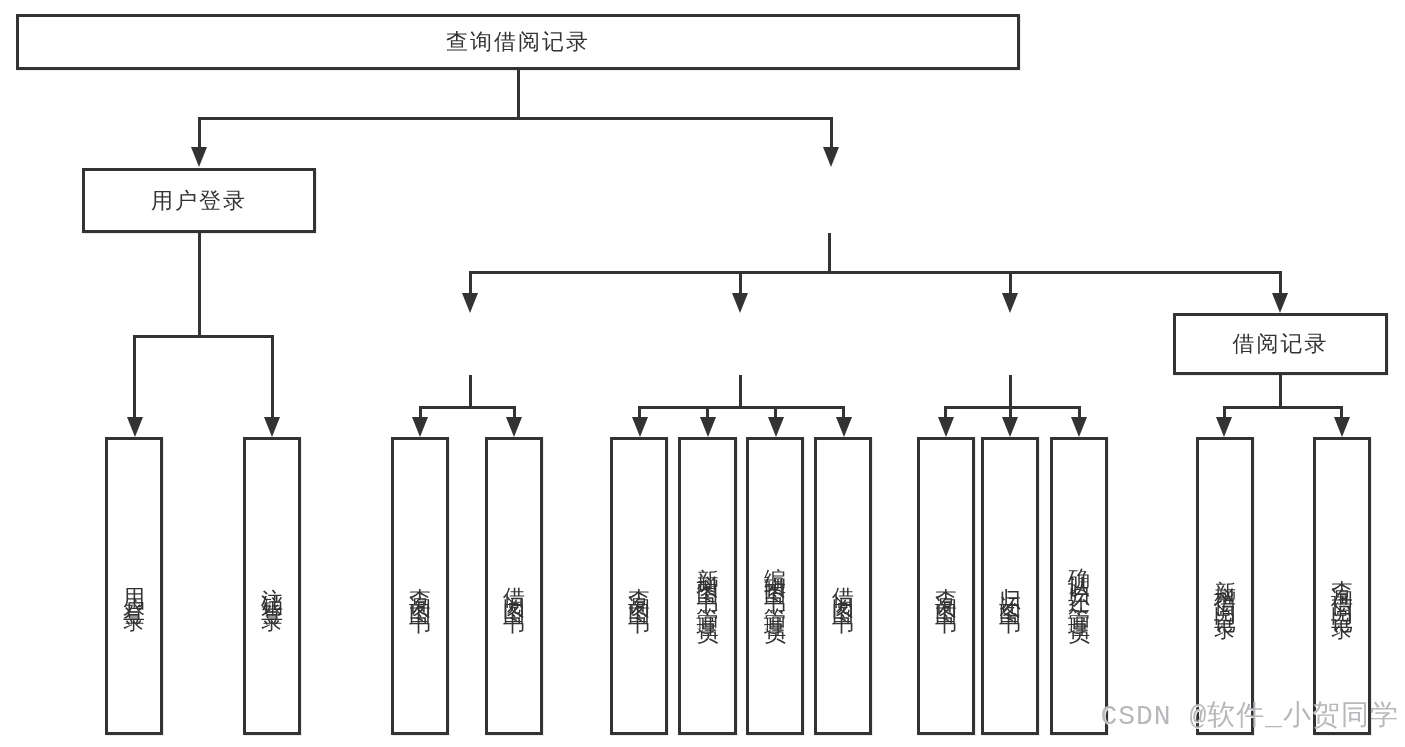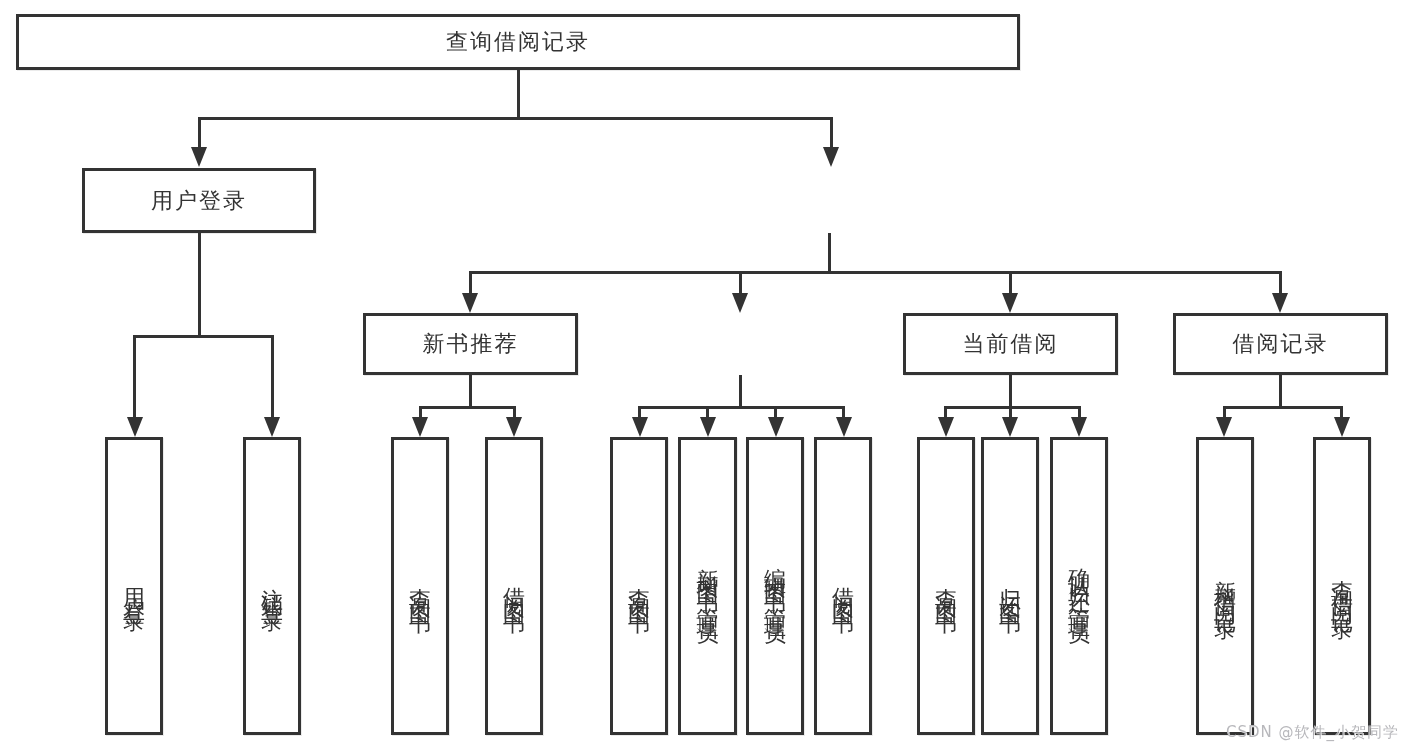--- a/index.html
+++ b/index.html
@@ -29,45 +29,40 @@
     writing-mode:vertical-rl;text-orientation:mixed;line-height:1;
   }
   .vline{position:absolute;width:3px;background:var(--line);}
   .hline{position:absolute;height:3px;background:var(--line);}
   .arrow{
     position:absolute;width:0;height:0;
     border-left:8px solid transparent;border-right:8px solid transparent;
     border-top:20px solid var(--line);
   }
   .watermark{
-    position:absolute;right:6px;bottom:5px;z-index:10;
-    font-size:15px;letter-spacing:1px;color:var(--wm);
+    position:absolute;right:6px;bottom:13px;z-index:10;
+    font-size:28px;letter-spacing:1px;color:var(--wm);
     text-shadow:1px 1px 0 rgba(255,255,255,0.9);
     white-space:nowrap;
+    font-family:Liberation Mono, monospace;
   }
 </style>
 </head>
 <body>
 
 <div class="canvas">
 
   <div class="box" style="left:16px;top:14px;width:1004px;height:56px">
     <span class="lbl">查询借阅记录</span>
   </div>
 
   <div class="box" style="left:82px;top:168px;width:234px;height:65px">
     <span class="lbl">用户登录</span>
   </div>
 
-  <div class="box" style="left:363px;top:313px;width:215px;height:62px">
-    <span class="lbl">新书推荐</span>
-  </div>
-  <div class="box" style="left:903px;top:313px;width:215px;height:62px">
-    <span class="lbl">当前借阅</span>
-  </div>
   <div class="box" style="left:1173px;top:313px;width:215px;height:62px">
     <span class="lbl">借阅记录</span>
   </div>
 
   <div class="box" style="left:105px;top:437px;width:58px;height:298px">
     <span class="vlbl">用户登录</span>
   </div>
   <div class="box" style="left:243px;top:437px;width:58px;height:298px">
     <span class="vlbl">注销登录</span>
   </div>

